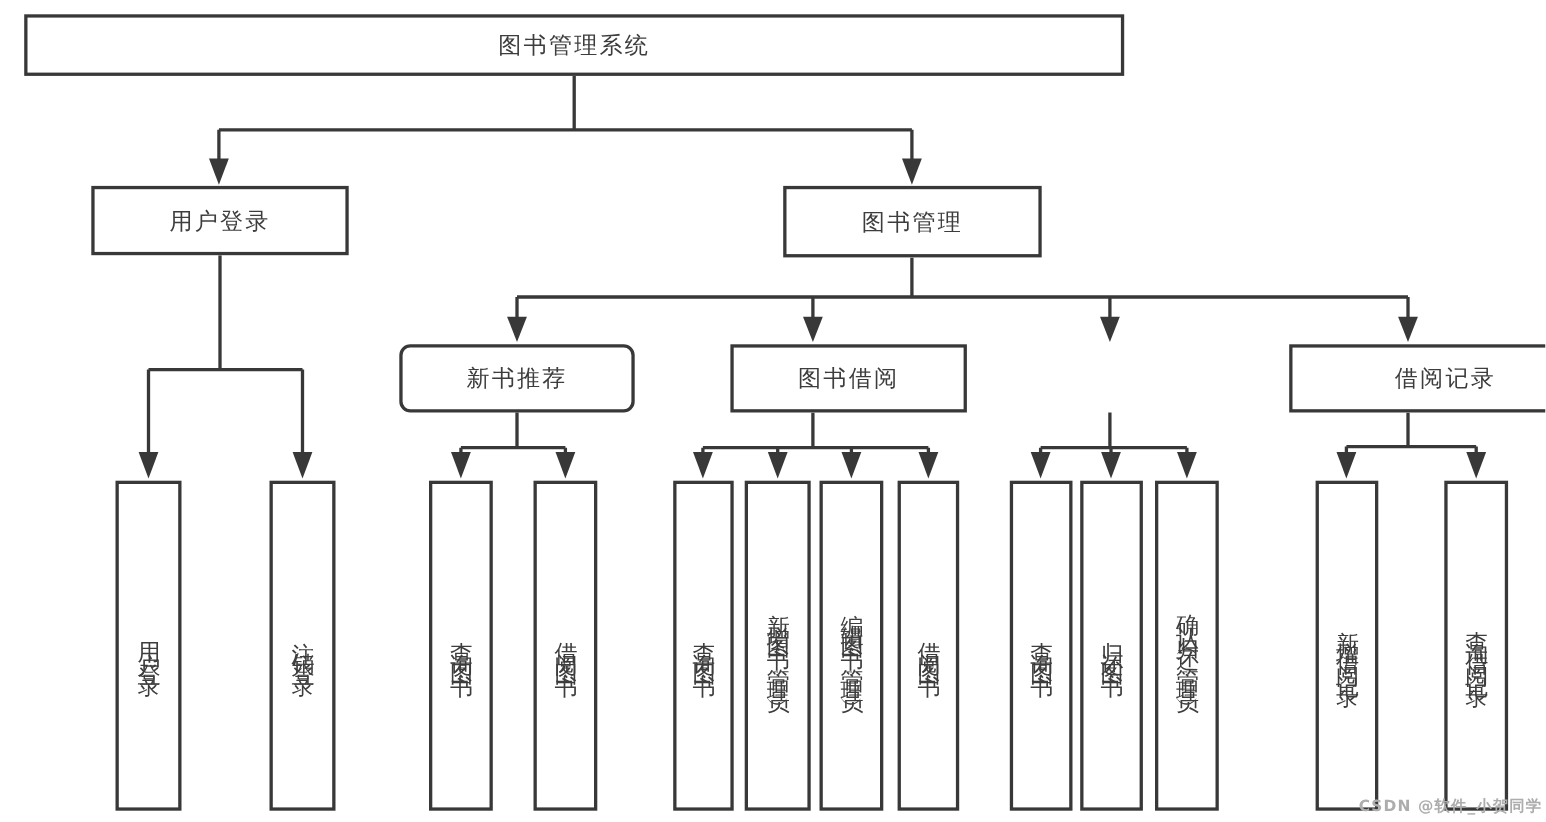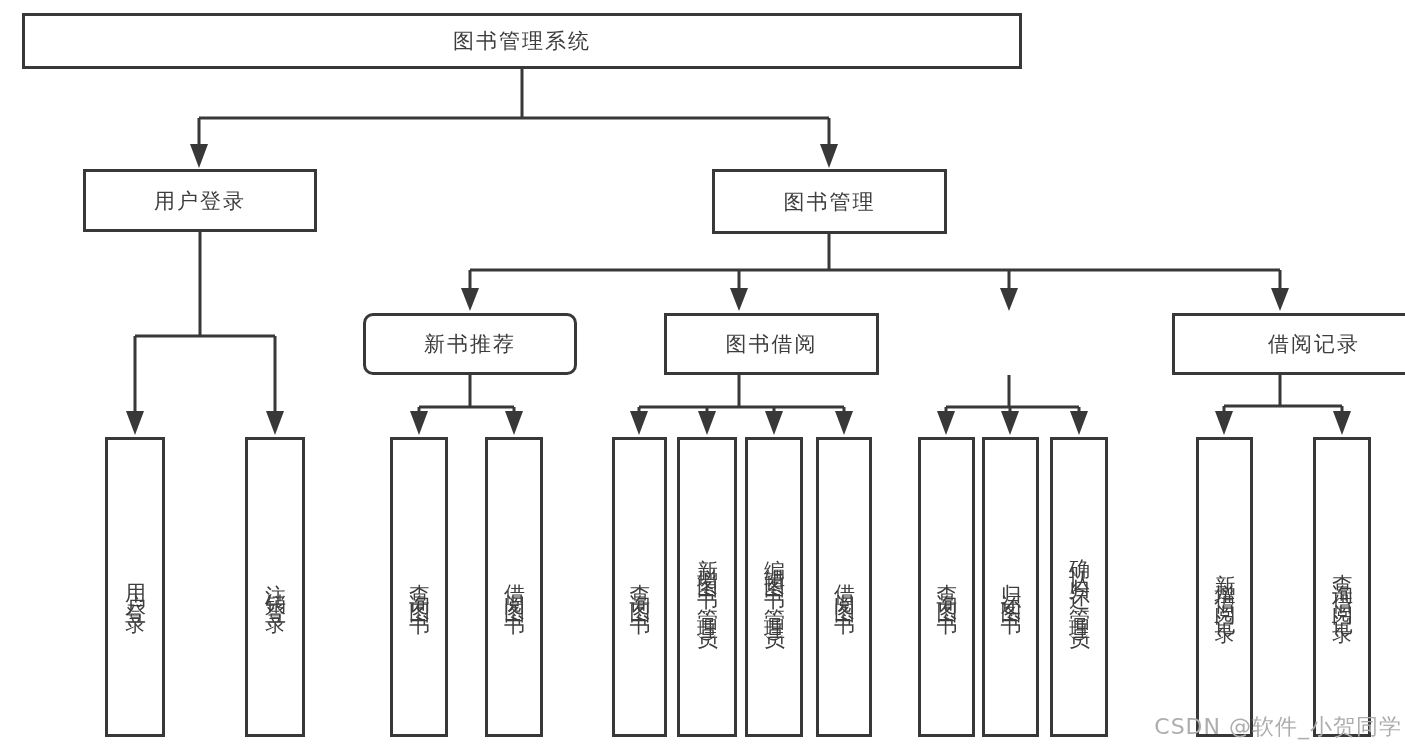--- a/index.html
+++ b/index.html
@@ -45,25 +45,26 @@
     text-orientation: mixed;
     font-size: 21px;
     line-height: 1;
     letter-spacing: 10px;
     white-space: nowrap;
   }
   .watermark {
     position: absolute;
     right: 3px;
     bottom: 5px;
-    font-size: 22px;
+    font-size: 14px;
     letter-spacing: 1px;
     color: #adadad;
     z-index: 5;
     white-space: nowrap;
+    font-weight: bold;
   }
 </style>
 </head>
 <body>
 
 <div class="stage">
 
   <svg class="wires" viewBox="0 0 1405 747" xmlns="http://www.w3.org/2000/svg">
 
     <g>

